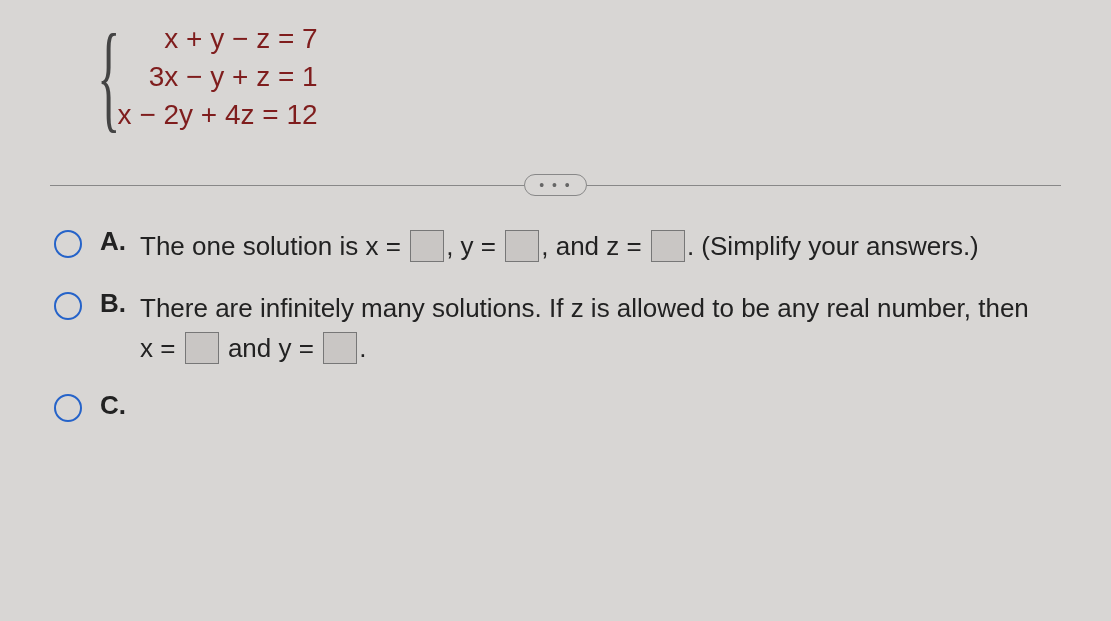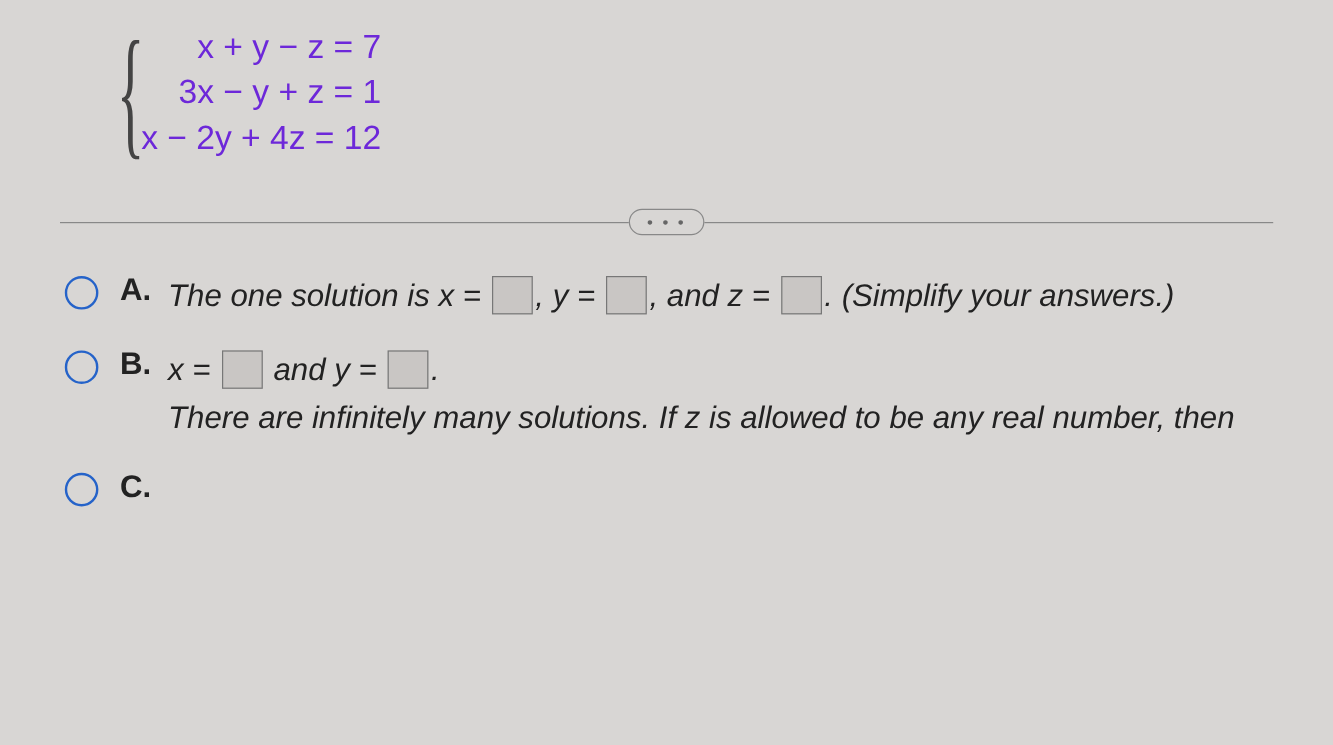--- a/index.html
+++ b/index.html
@@ -29,21 +29,21 @@
     font-family: "Times New Roman", serif;
     color: #444;
     transform: scaleX(0.4);
     margin-right: -20px;
   }
   .equations {
     font-size: 28px;
     line-height: 38px;
     font-family: Arial, sans-serif;
     text-align: right;
-    color: #6d28d9;
+    color: #7f1d1d;
   }
   .equations div {
     white-space: nowrap;
   }
   .hr-row {
     display: flex;
     align-items: center;
     margin-top: 40px;
     margin-bottom: 30px;
   }
@@ -90,21 +90,20 @@
     font-size: 26px;
     font-weight: bold;
     margin-right: 12px;
     min-width: 28px;
     color: #222;
   }
   .choice-body {
     font-size: 26px;
     color: #222;
     line-height: 40px;
-    font-style: italic;
   }
   .ans-box {
     display: inline-block;
     width: 32px;
     height: 30px;
     border: 1px solid #777;
     background: #c9c6c4;
     vertical-align: middle;
     margin: 0 2px;
     position: relative;
@@ -146,26 +145,26 @@
           <span class="ans-box"></span><span>, and z =</span>
           <span class="ans-box"></span><span>. (Simplify your answers.)</span>
         </span>
       </div>
     </div>
 
     <div class="choice">
       <div class="radio"></div>
       <div class="choice-label">B.</div>
       <div class="choice-body">
+        <div>There are infinitely many solutions. If z is allowed to be any real number, then</div>
         <div>
           <span>x =</span>
           <span class="ans-box"></span><span> and y =</span>
           <span class="ans-box"></span><span>.</span>
         </div>
-        <div>There are infinitely many solutions. If z is allowed to be any real number, then</div>
       </div>
     </div>
 
     <div class="choice">
       <div class="radio"></div>
       <div class="choice-label">C.</div>
     </div>
 
   </div>
 </div>

